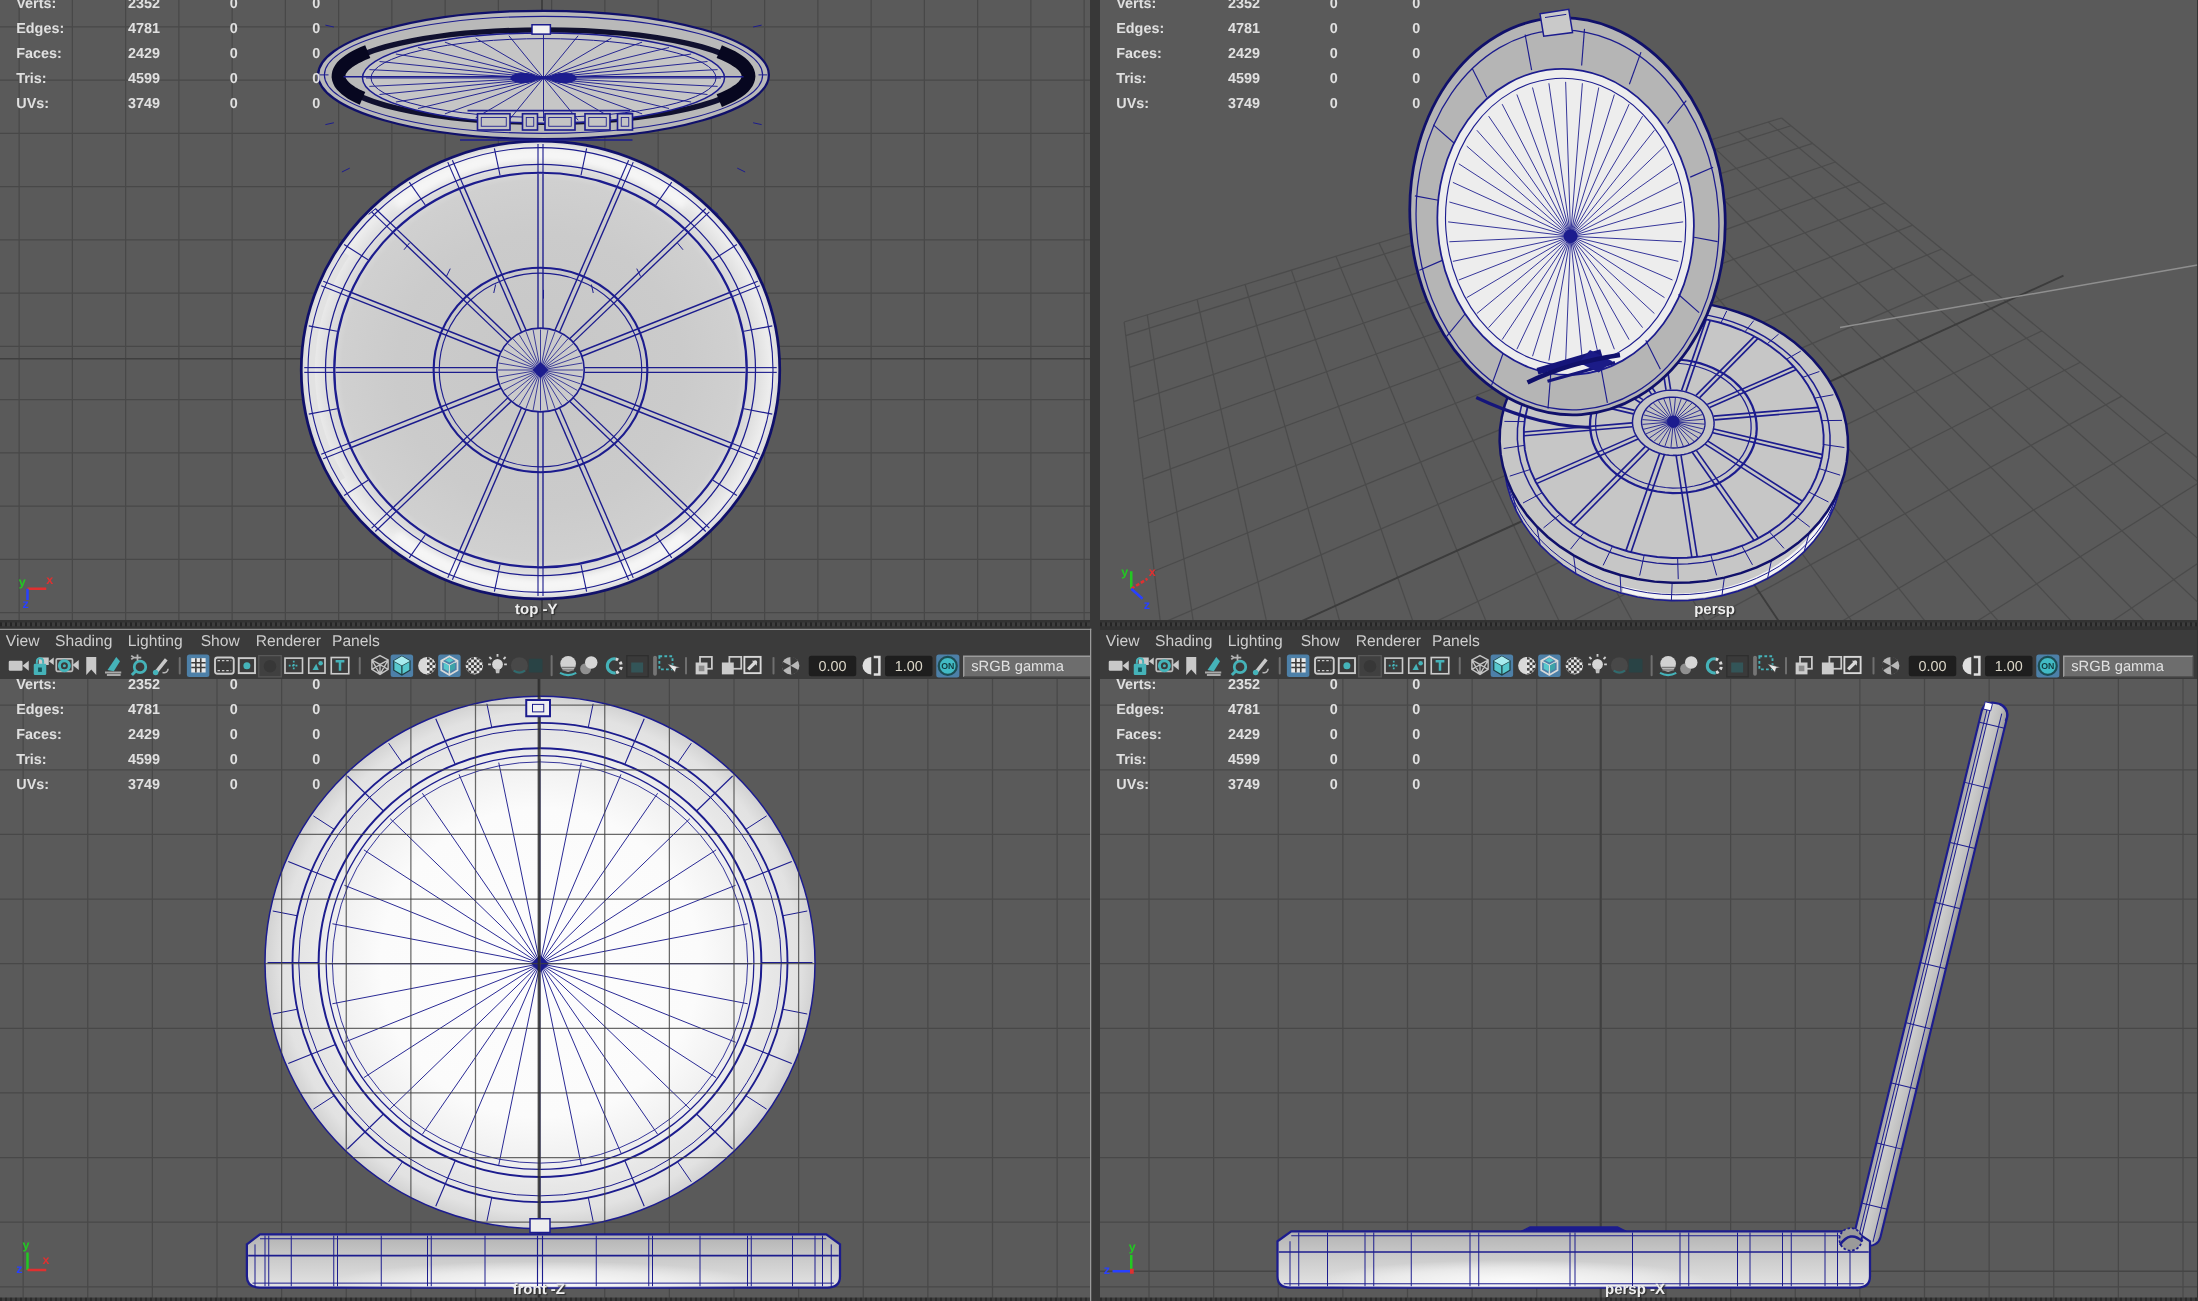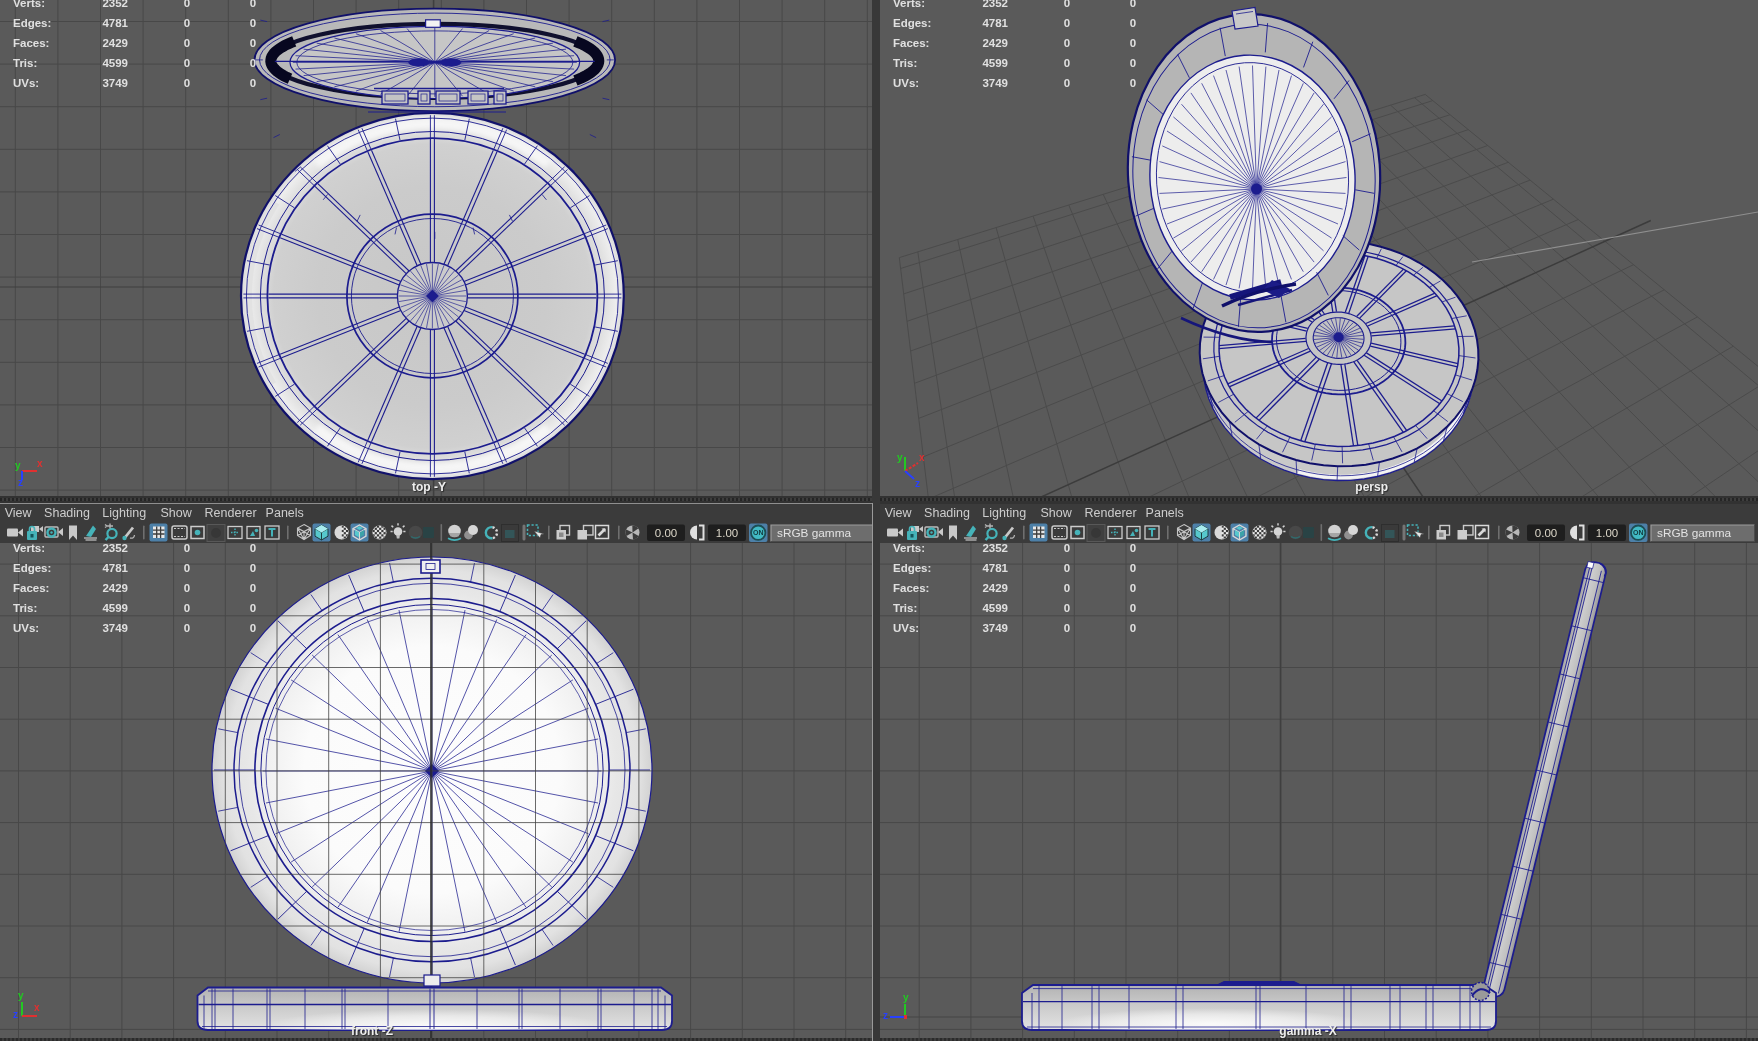--- a/index.html
+++ b/index.html
@@ -1226,22 +1226,22 @@
       <div style="position:absolute;top:60px;left:58px;width:70px;text-align:right">4599</div>
       <div style="position:absolute;top:60px;left:180px;width:14px;text-align:center">0</div>
       <div style="position:absolute;top:60px;left:246px;width:14px;text-align:center">0</div>
       <div style="position:absolute;top:80px;left:13px">UVs:</div>
       <div style="position:absolute;top:80px;left:58px;width:70px;text-align:right">3749</div>
       <div style="position:absolute;top:80px;left:180px;width:14px;text-align:center">0</div>
       <div style="position:absolute;top:80px;left:246px;width:14px;text-align:center">0</div>
     </div>
     <div style="position:absolute;left:349px;top:480px;width:160px;text-align:center;font-size:12px;font-weight:bold;color:#eeeeee;text-shadow:1px 1px 1px #2a2a2a">top -Y</div>
     <div style="position:absolute;left:1228px;top:480px;width:160px;text-align:right;font-size:12px;font-weight:bold;color:#eeeeee;text-shadow:1px 1px 1px #2a2a2a">persp</div>
-    <div style="position:absolute;left:351px;top:1024px;width:160px;text-align:left;font-size:12px;font-weight:bold;color:#eeeeee;text-shadow:1px 1px 1px #2a2a2a">front -Z</div>
-    <div style="position:absolute;left:1228px;top:1024px;width:160px;text-align:center;font-size:12px;font-weight:bold;color:#eeeeee;text-shadow:1px 1px 1px #2a2a2a">gamma -X</div>
+    <div style="position:absolute;left:351px;top:1024px;width:160px;text-align:center;font-size:12px;font-weight:bold;color:#eeeeee;text-shadow:1px 1px 1px #2a2a2a">front -Z</div>
+    <div style="position:absolute;left:1228px;top:1024px;width:160px;text-align:center;font-size:12px;font-weight:bold;color:#eeeeee;text-shadow:1px 1px 1px #2a2a2a">persp -X</div>
     <svg style="position:absolute;left:-8px;top:441px" width="60" height="60" viewBox="0 0 60 60" font-family="Liberation Sans, sans-serif" font-size="10" font-weight="bold">
       <line x1="30" y1="30" x2="45" y2="30" stroke="#e03030" stroke-width="2"></line>
       <line x1="30" y1="30" x2="30" y2="39" stroke="#2840ff" stroke-width="2"></line>
       <text x="23" y="28" fill="#22c922">y</text>
       <text x="45" y="26" fill="#e03030">x</text>
       <text x="26" y="45" fill="#2840ff">z</text>
     </svg>
     <svg style="position:absolute;left:875px;top:441px" width="60" height="60" viewBox="0 0 60 60" font-family="Liberation Sans, sans-serif" font-size="10" font-weight="bold">
       <line x1="30" y1="30" x2="30" y2="16" stroke="#22c922" stroke-width="2"></line>
       <line x1="30" y1="30" x2="43" y2="22" stroke="#e03030" stroke-width="2" stroke-dasharray="3 1.5"></line>

